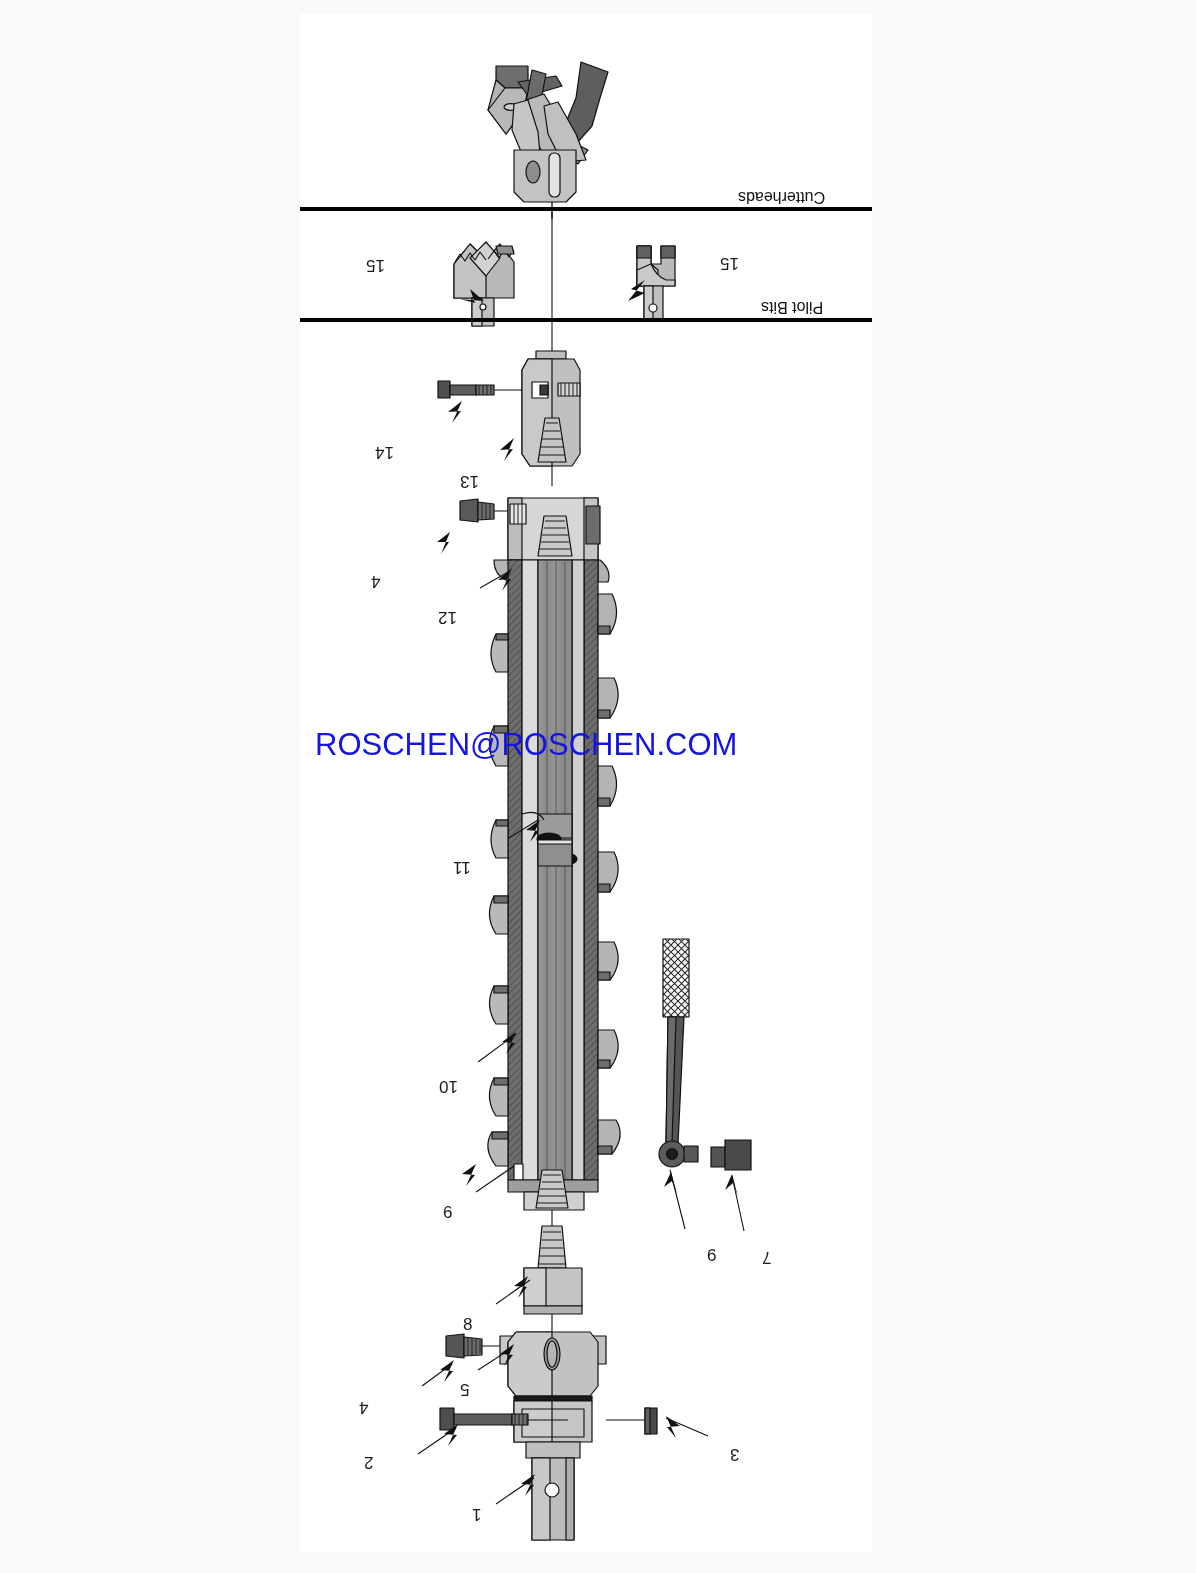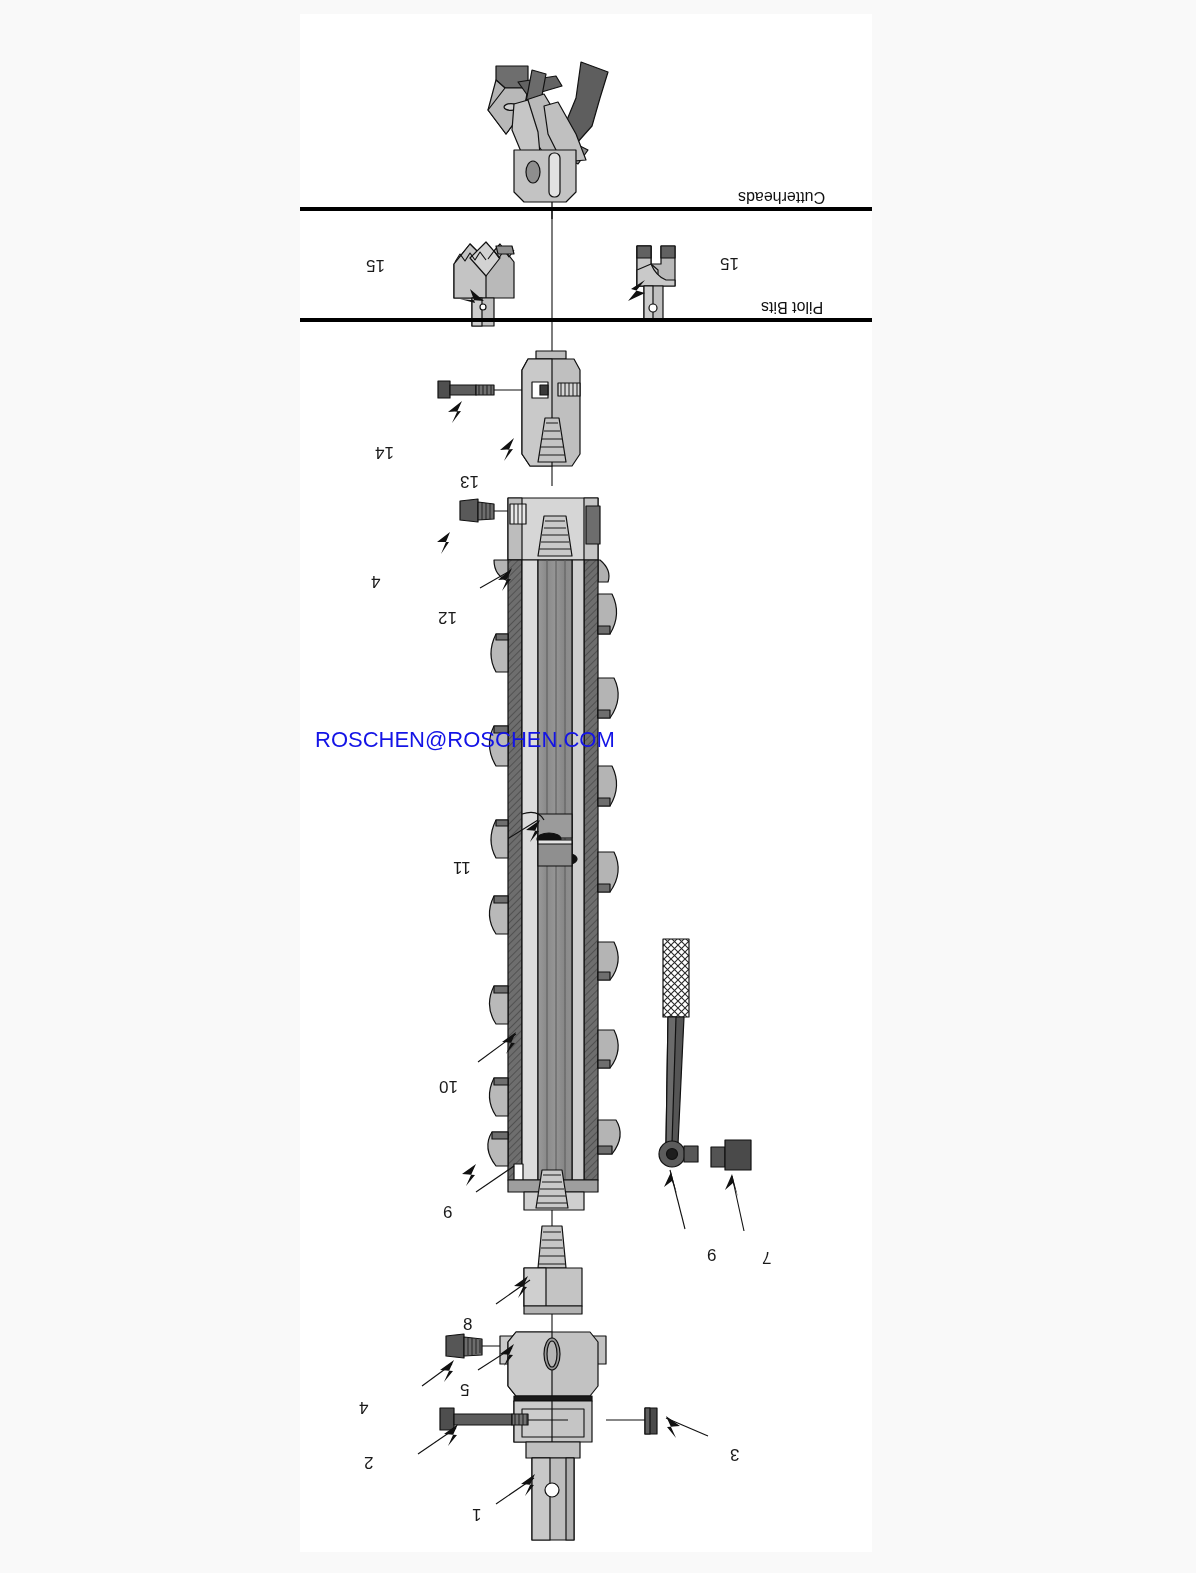--- a/index.html
+++ b/index.html
@@ -45,21 +45,21 @@
     left:0;
     height:4px;
     background:#000;
     width:572px;
   }
   #wm{
     position:absolute;
     left:15px;
     top:713px;
     font-family:"Liberation Sans", sans-serif;
-    font-size:22px;
+    font-size:31px;
     letter-spacing:0px;
     color:#1414e6;
     white-space:nowrap;
     z-index:50;
     font-weight:400;
   }
 </style>
 </head>
 <body>
 

